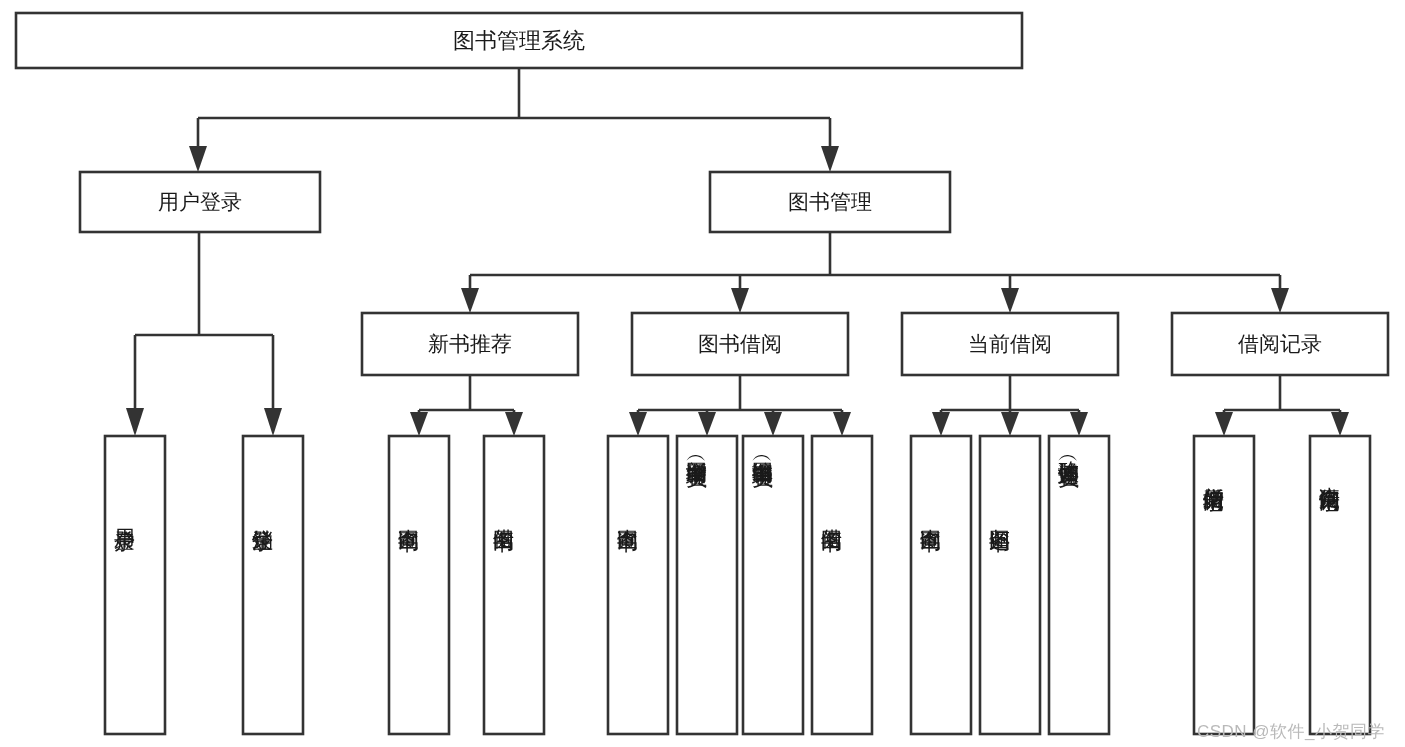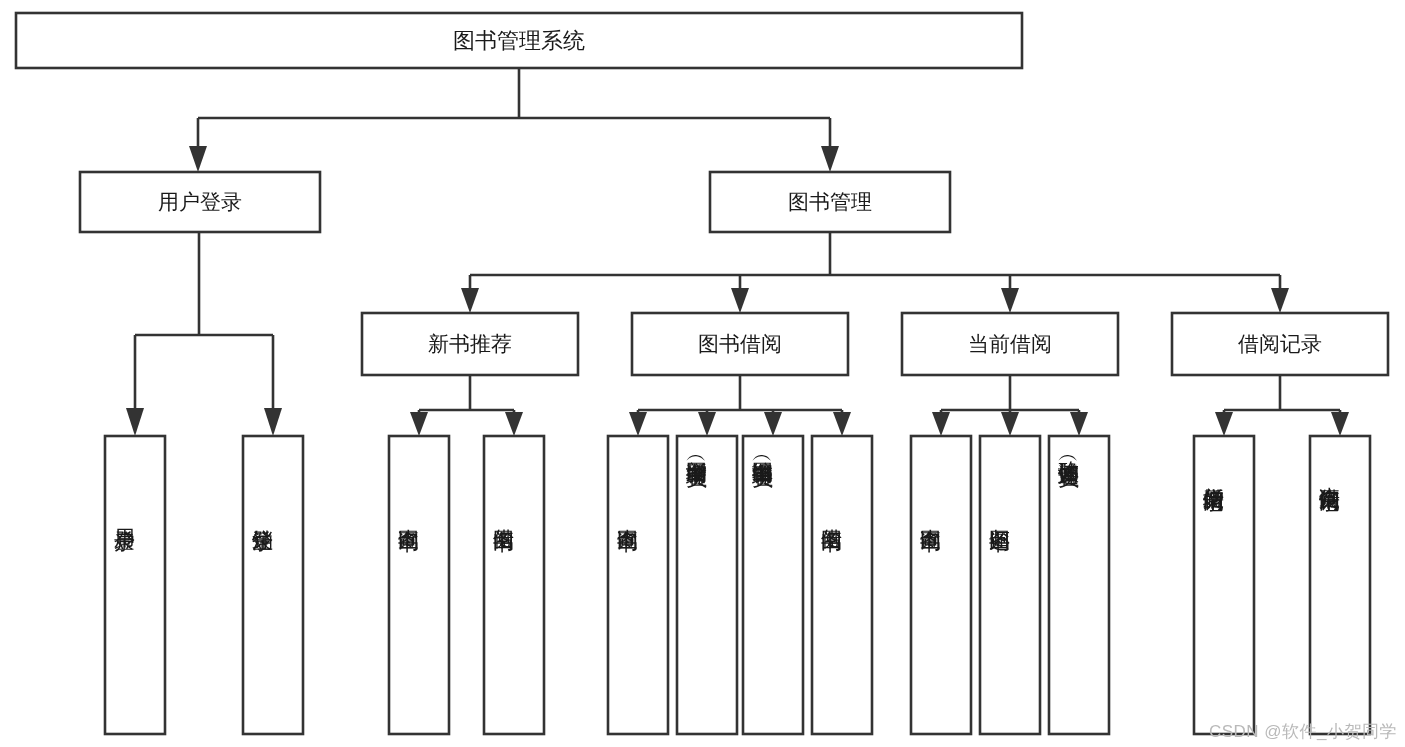--- a/index.html
+++ b/index.html
@@ -66,21 +66,21 @@
     color: #1a1a1a;
     writing-mode: vertical-rl;
     text-orientation: upright;
     letter-spacing: 1px;
     text-align: start;
     pointer-events: none;
     user-select: none;
   }
   .watermark {
     position: absolute;
-    right: 8px;
+    right: 20px;
     bottom: 4px;
     font-family: "Liberation Sans", "DejaVu Sans", sans-serif;
     font-size: 17px;
     color: #b9b9b9;
     letter-spacing: 0.5px;
     user-select: none;
   }
 </style>
 </head>
 <body>

